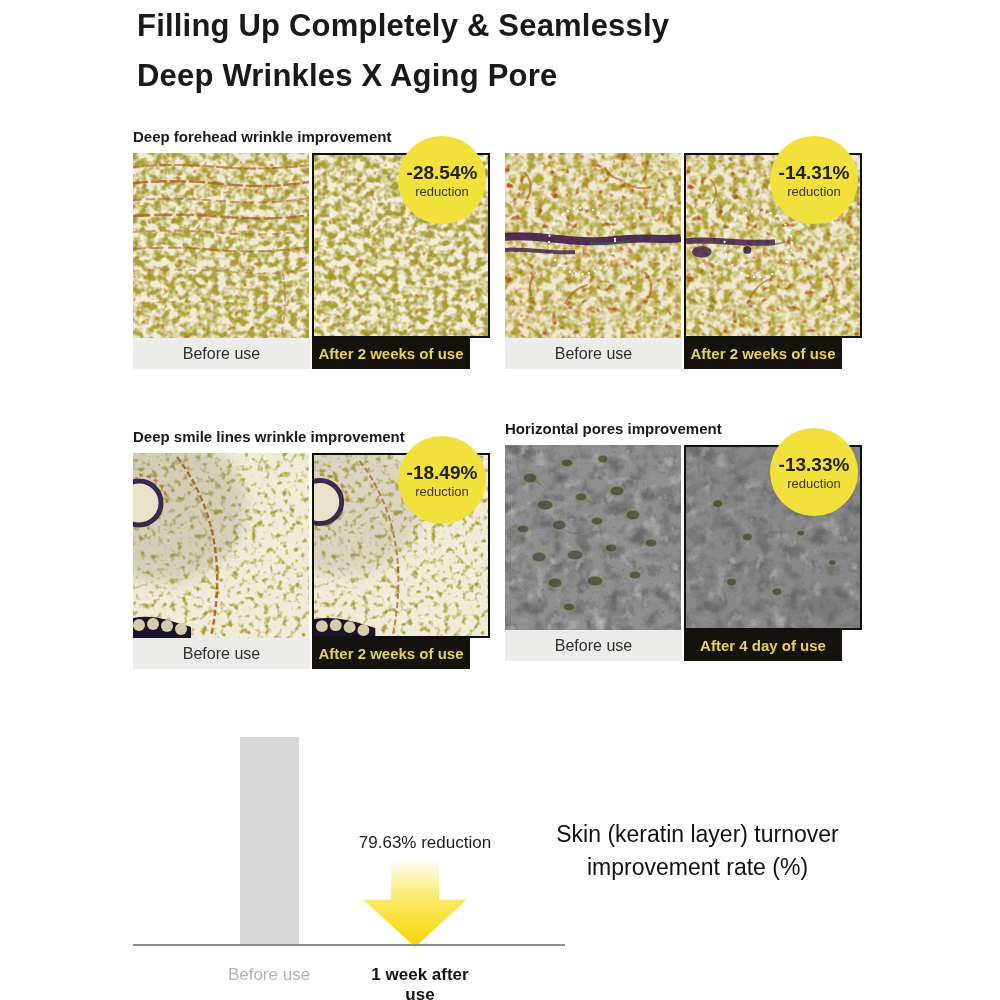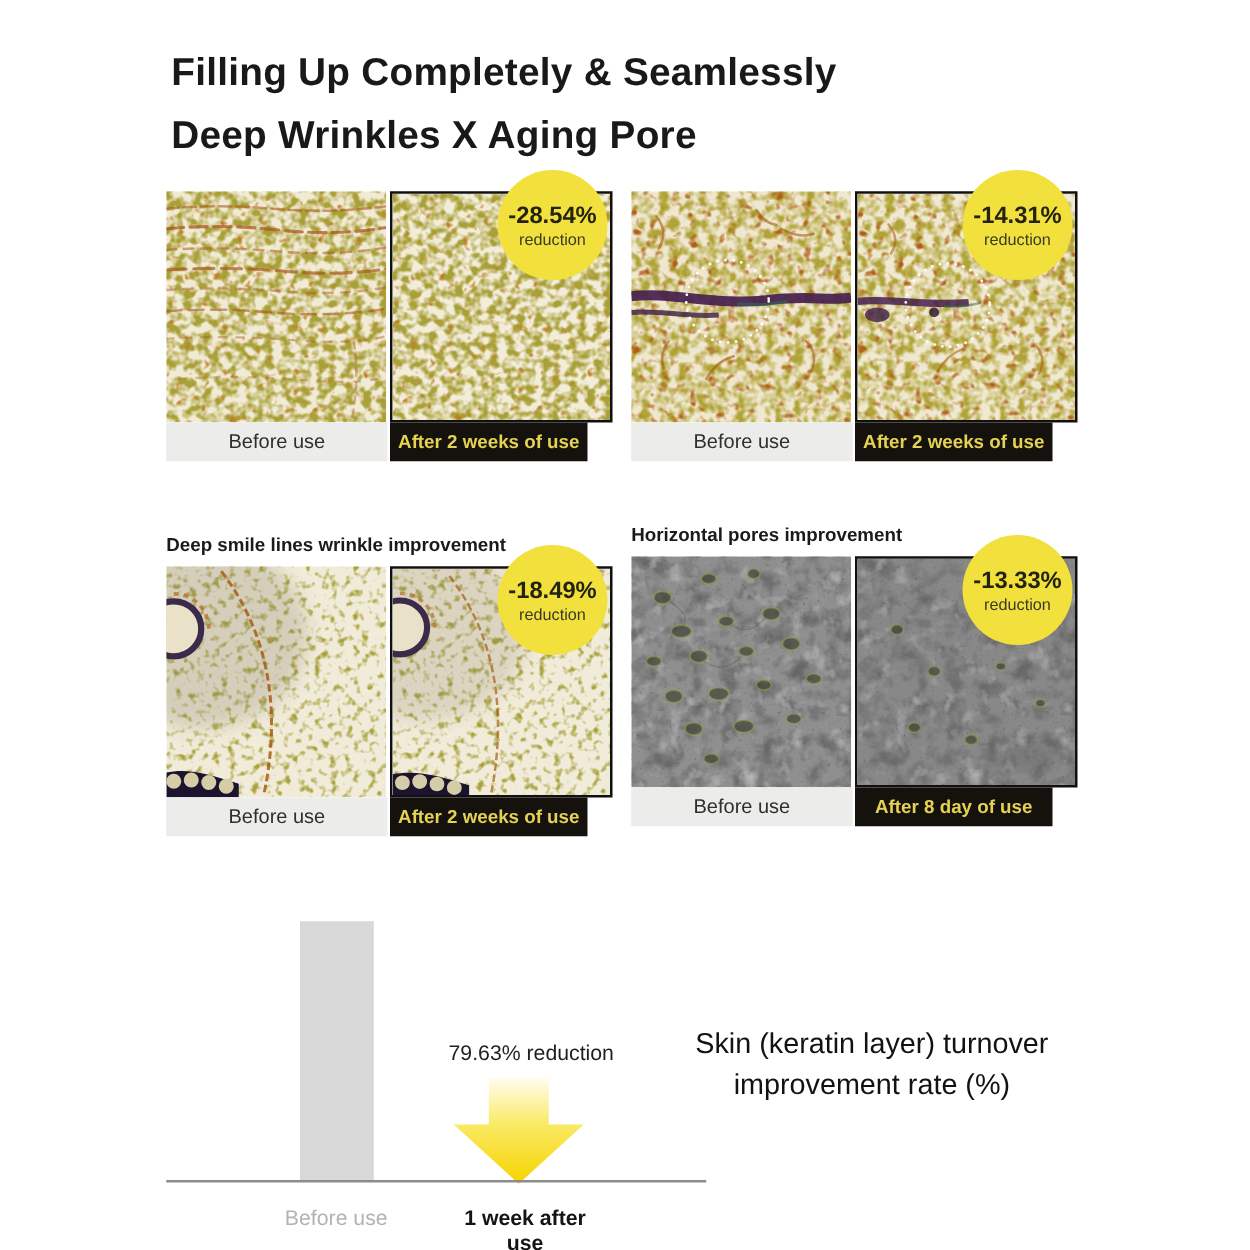--- a/index.html
+++ b/index.html
@@ -1,20 +1,20 @@
 <!DOCTYPE html>
 <html><head>
 <meta charset="utf-8">
 <style>
   html,body{margin:0;padding:0;background:#fff;}
   #canvas{position:relative;width:1000px;height:1000px;background:#fff;overflow:hidden;
           font-family:"Liberation Sans",sans-serif;color:#191919;}
   .abs{position:absolute;}
   
-  #title{left:137px;top:1px;font-size:31px;line-height:50px;font-weight:600;color:#191919;letter-spacing:0.2px;margin-top:32px;}
+  #title{left:137px;top:1px;font-size:31px;line-height:50px;font-weight:600;color:#191919;letter-spacing:0.2px;}
   
   .panel{position:absolute;width:357px;height:242px;}
   .panel-label{position:absolute;left:0;top:0;font-size:15px;font-weight:700;color:#1a1a1a;}
   .photo{position:absolute;top:25px;height:185px;overflow:hidden;}
   .photo svg{display:block;width:100%;height:100%;}
   .photo.before{left:0;width:176px;}
   .photo.after{left:179px;width:178px;border:2px solid #101010;box-sizing:border-box;}
   .cap{position:absolute;top:210px;height:31px;display:flex;align-items:center;justify-content:center;font-size:16px;}
   .cap.before{left:0;width:177px;background:#ececea;color:#2f2f2f;}
   .cap.after{left:179px;width:158px;background:#15120e;color:#e5d252;font-weight:700;font-size:15px;}
@@ -98,20 +98,21 @@
 </svg>
 
 <div id="canvas">
 
   <div id="title" class="abs">
     <div>Filling Up Completely &amp; Seamlessly</div>
     <div>Deep Wrinkles X Aging Pore</div>
   </div>
 
   <div class="panel" style="left:133px;top:128px;">
+    <div class="panel-label">Deep forehead wrinkle improvement</div>
     <div class="photo before">
       <svg viewBox="0 0 176 185" preserveAspectRatio="none">
         <rect width="176" height="185" fill="#f1ead4"></rect>
         <rect width="176" height="185" filter="url(#texSkin)"></rect>
         <g fill="none" stroke="#a8521a" stroke-linecap="round">
           <path d="M0,14 Q40,10 85,14 T176,12" stroke-width="2" opacity="0.55" stroke-dasharray="10 4"></path>
           <path d="M0,30 Q45,26 90,31 T176,29" stroke-width="2.5" opacity="0.7" stroke-dasharray="14 5"></path>
           <path d="M0,47 Q40,44 88,48 T176,45" stroke-width="2" opacity="0.5" stroke-dasharray="8 6"></path>
           <path d="M0,63 Q50,60 95,64 T176,62" stroke-width="2.5" opacity="0.65" stroke-dasharray="16 6"></path>
           <path d="M0,79 Q45,76 90,80 T176,77" stroke-width="2" opacity="0.45" stroke-dasharray="7 7"></path>
@@ -274,21 +275,21 @@
             <ellipse cx="148" cy="118" rx="4" ry="3"></ellipse>
         </g>
         <ellipse cx="140" cy="162" rx="20" ry="11" fill="#5f5f5f" opacity="0.4" filter="url(#blur7)"></ellipse>
       </svg>
     </div>
     <div class="badge">
       <div class="badge-value">-13.33%</div>
       <div class="badge-caption">reduction</div>
     </div>
     <div class="cap before">Before use</div>
-    <div class="cap after">After 8 day of use</div>
+    <div class="cap after">After 4 day of use</div>
   </div>
 
   <div id="chart">
     <div id="chart-bar" class="abs" style="height: 207px; top: 737px;"></div>
     <div id="chart-annotation" class="abs">79.63% reduction</div>
     <svg id="chart-arrow" class="abs" viewBox="0 0 104 86" preserveAspectRatio="none">
       <polygon points="28,0 76,0 76,38 104,38 52,86 0,38 28,38" fill="url(#arrowGrad)"></polygon>
     </svg>
     <div id="chart-baseline" class="abs"></div>
     <div id="cat-before" class="abs">Before use</div>

